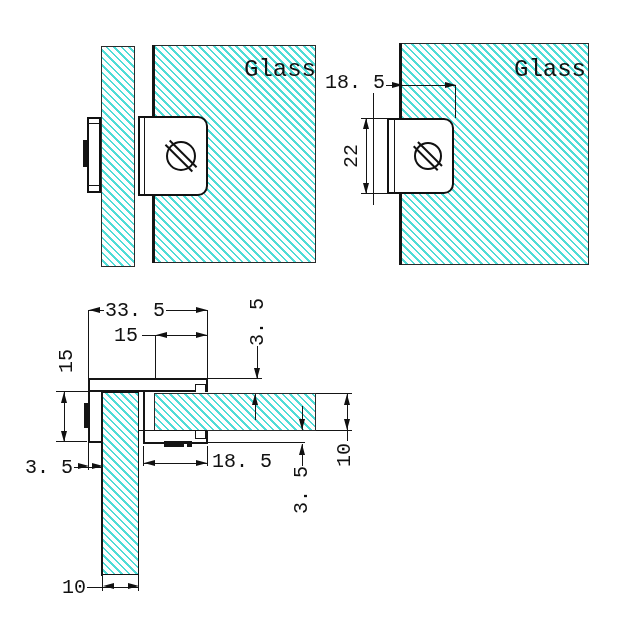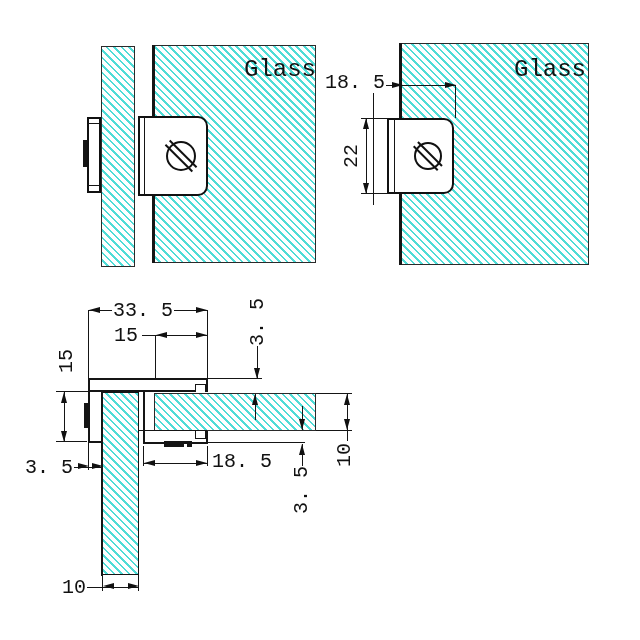--- a/index.html
+++ b/index.html
@@ -109,21 +109,21 @@
     <div class="ln" style="left:143px;top:430.5px;width:1.5px;height:13.5px;"></div>
     <div class="ln" style="left:206px;top:430.5px;width:1.9px;height:13px;"></div>
     <div class="ln" style="left:164px;top:440.5px;width:28px;height:6px;"></div>
     <div style="position:absolute;left:183.5px;top:443.8px;width:3px;height:3px;background:#fff;"></div>
 
     <div class="ln" style="left:88px;top:310px;width:1.1px;height:67.5px;"></div>
     <div class="ln" style="left:207.3px;top:310px;width:1.1px;height:67.5px;"></div>
     <div class="ln" style="left:88px;top:310px;width:120.3px;height:1.2px;"></div>
     <div class="ar ar-l" style="left:89px;top:307px;"></div>
     <div class="ar ar-r" style="left:196.4px;top:307px;"></div>
-    <div class="txt" style="left:112px;top:300px;">33. 5</div>
+    <div class="txt" style="left:104px;top:300px;">33. 5</div>
 
     <div class="ln" style="left:142px;top:334.5px;width:66px;height:1.2px;"></div>
     <div class="ln" style="left:154.7px;top:335px;width:1.1px;height:43px;"></div>
     <div class="ar ar-l" style="left:155.5px;top:331.5px;"></div>
     <div class="ar ar-r" style="left:196.4px;top:331.5px;"></div>
     <div class="txt" style="left:113px;top:325px;">15</div>
 
     <div class="ln" style="left:56px;top:391.2px;width:32px;height:1.1px;"></div>
     <div class="ln" style="left:56px;top:441px;width:31px;height:1.1px;"></div>
     <div class="ln" style="left:64px;top:391.5px;width:1.2px;height:50.5px;"></div>

